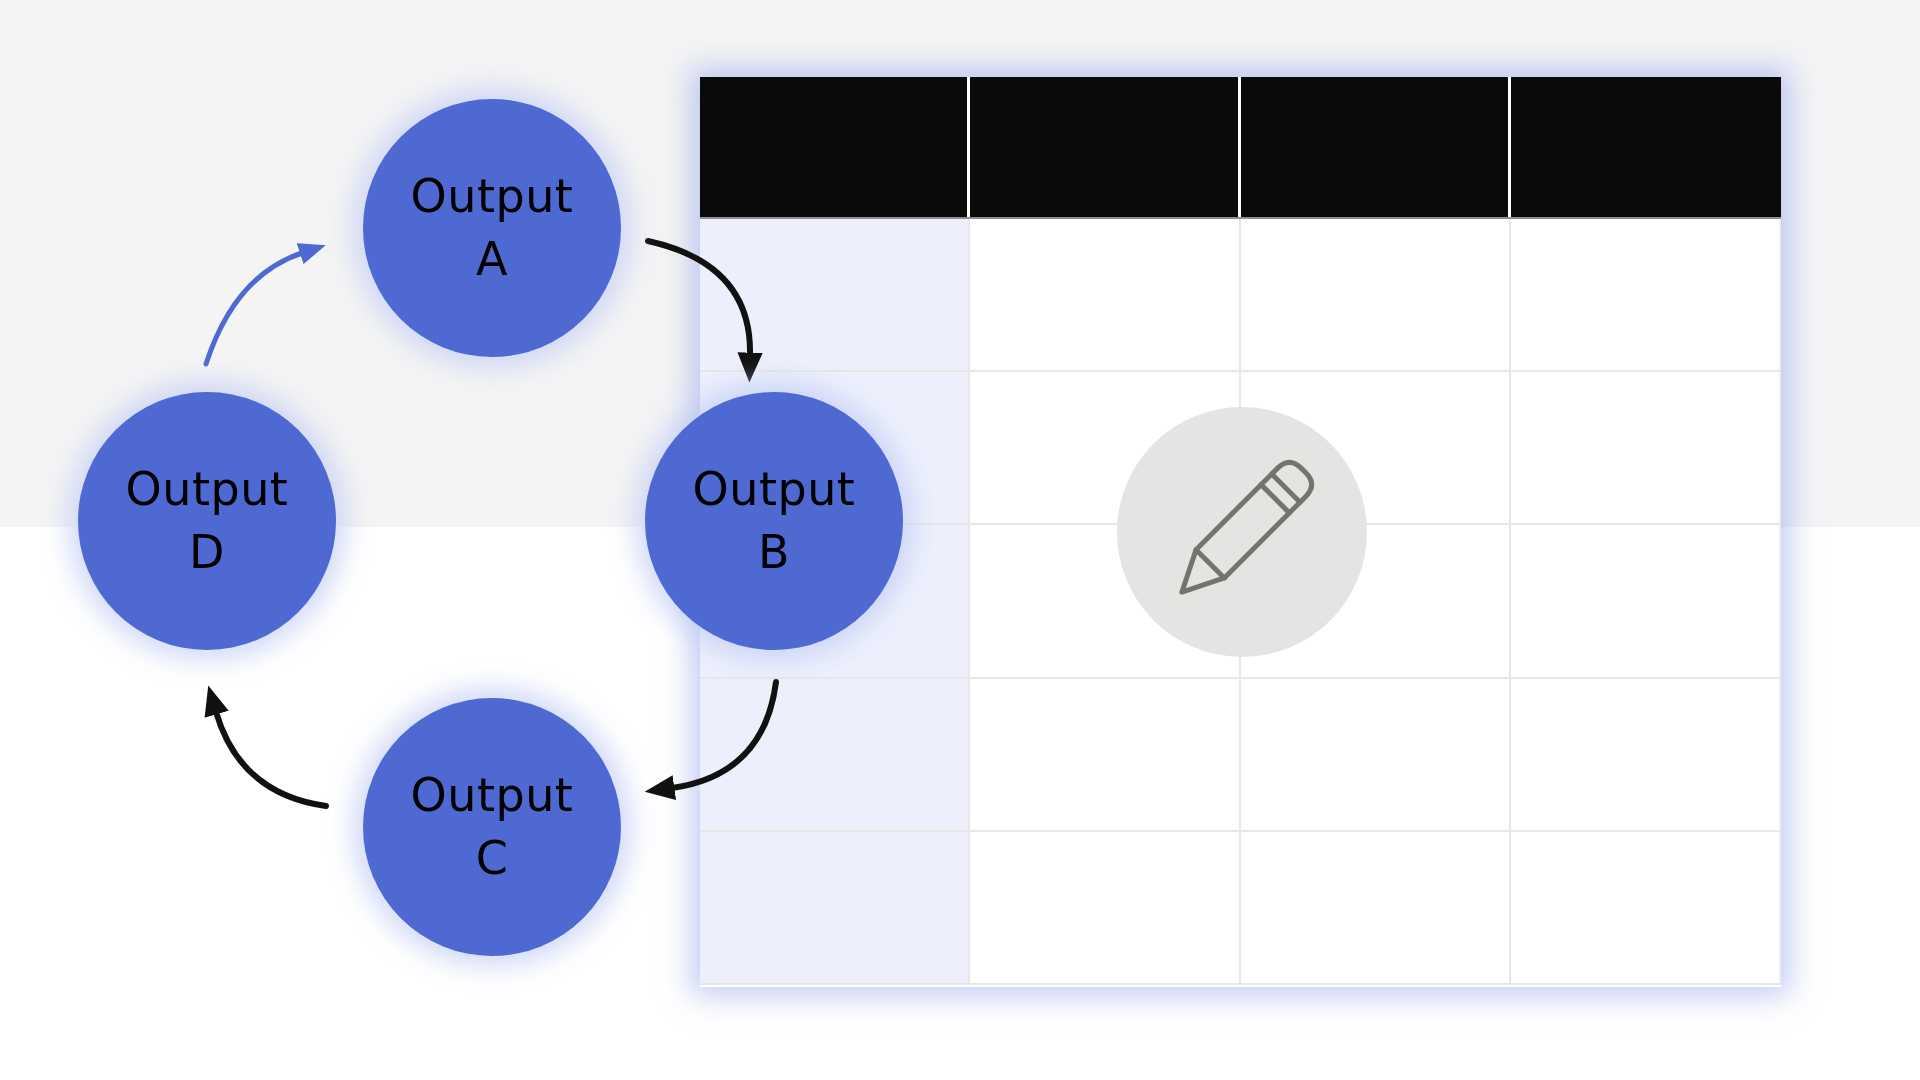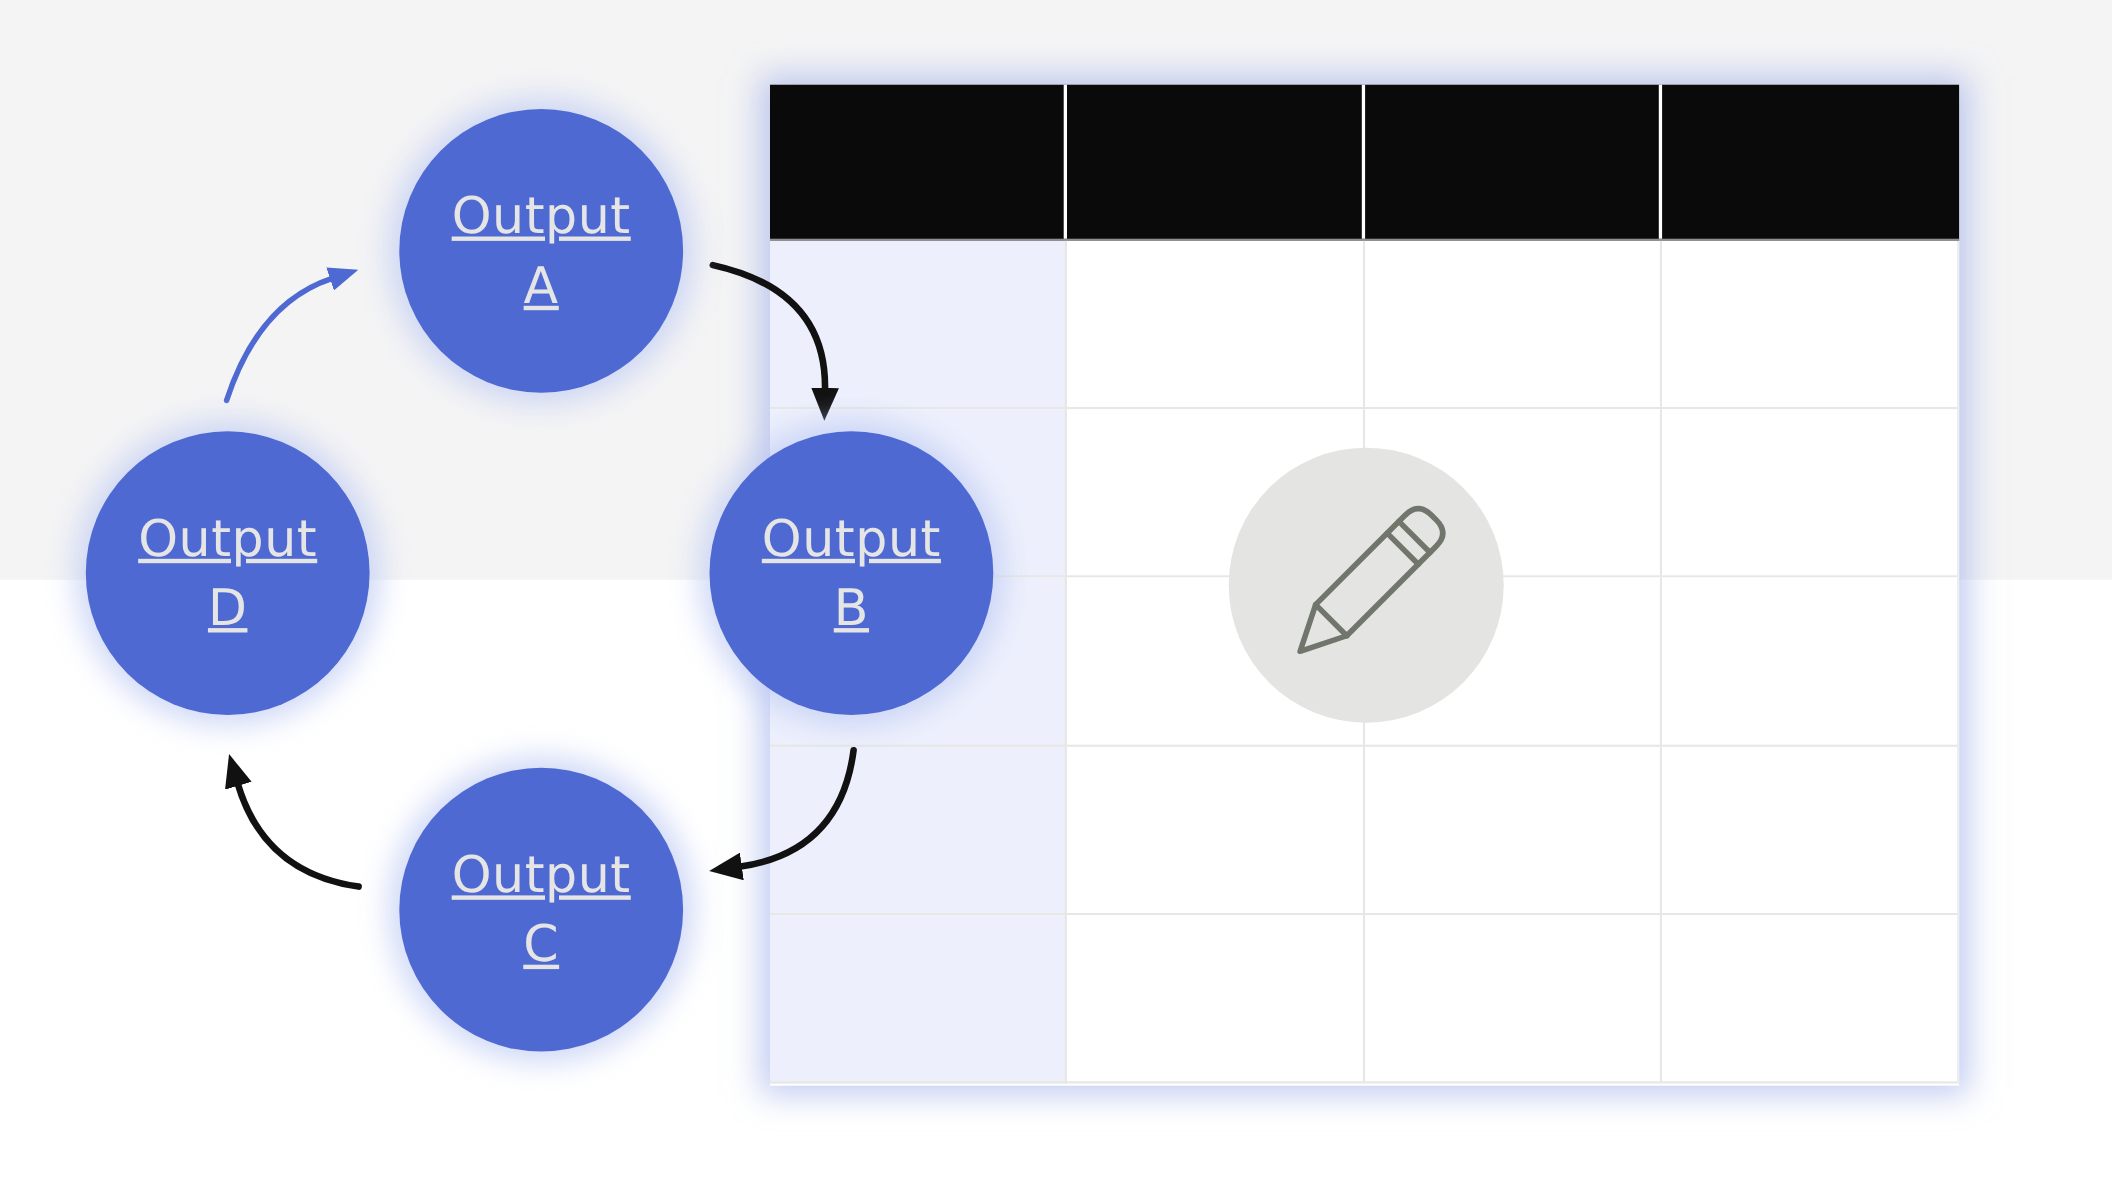--- a/index.html
+++ b/index.html
@@ -37,25 +37,24 @@
   .td.last { border-right:2px solid #eceef4; }
   
   .badge {
     position:absolute; left:417px; top:330px; width:250px; height:250px;
     border-radius:50%; background:#e4e4e2;
     display:flex; align-items:center; justify-content:center;
   }
   
   .node {
     position:absolute; width:258px; height:258px; border-radius:50%;
-    background:#4e69d2; color:#e5e5e5; z-index:3;
+    background:#4e69d2; color:#000000; z-index:3;
     display:flex; flex-direction:column; align-items:center; justify-content:center;
     font-size:46px; line-height:63px; text-align:center; letter-spacing:0.5px;
     box-shadow:0 0 26px 10px rgba(188,201,243,0.70);
-    text-decoration:underline;
   }
   #node-a { left:363px; top:99px; }
   #node-b { left:645px; top:392px; }
   #node-c { left:363px; top:698px; }
   #node-d { left:78px;  top:392px; }
   
   #arrows { position:absolute; left:0; top:0; z-index:2; }
 </style>
 </head>
 <body>

